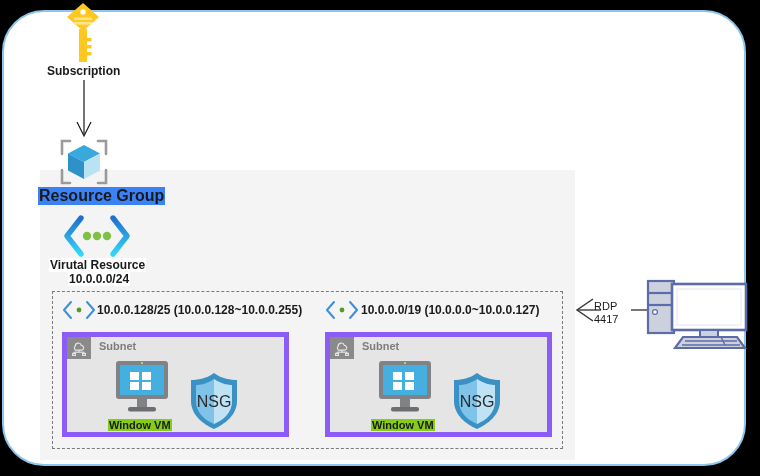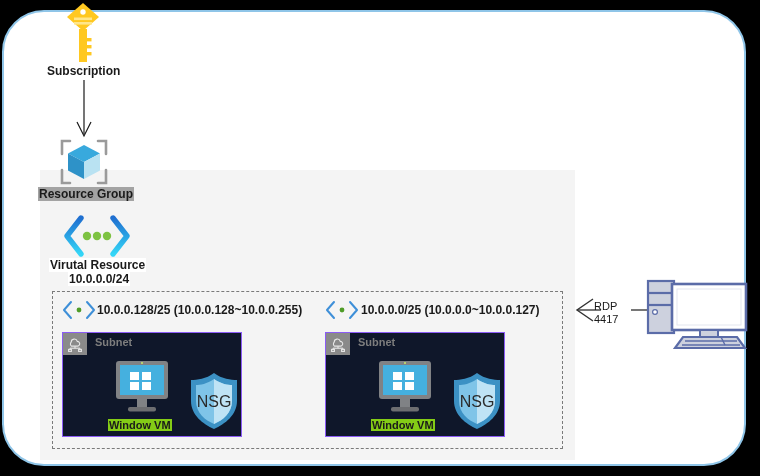--- a/index.html
+++ b/index.html
@@ -43,24 +43,24 @@
     top: 291px;
     width: 511px;
     height: 158px;
     border: 1px dashed #7A7A7A;
     box-sizing: border-box;
   }
   
   .subnet-box {
     position: absolute;
     top: 332px;
-    width: 180px;
+    width: 227px;
     height: 105px;
-    background: #0f172a;
-    border: 1px solid #8b5cf6;
+    background: #e5e5e5;
+    border: 5px solid #8b5cf6;
     box-sizing: border-box;
   }
   #subnet-box-1 { left: 62px; }
   #subnet-box-2 { left: 325px; }
   .subnet-header {
     position: absolute;
     left: 0;
     top: 0;
     width: 100%;
     height: 22px;
@@ -92,23 +92,23 @@
   }
   #subscription-label {
     left: 47px;
     top: 64px;
     font-size: 12px;
     font-weight: bold;
   }
   #rg-label {
     left: 38px;
     top: 187px;
-    font-size: 12px;
-    font-weight: bold;
-    background: #a3a3a3;
+    font-size: 16px;
+    font-weight: bold;
+    background: #3b82f6;
     padding: 0 1px;
   }
   #vnet-label-name {
     left: 49px;
     top: 258px;
     font-size: 12px;
     font-weight: bold;
     background: #FFFFFF;
     padding: 0 1px;
   }
@@ -352,21 +352,21 @@
   <div class="lbl" id="subscription-label">Subscription</div>
 
   <div class="lbl" id="rg-label">Resource Group</div>
 
   <div class="lbl" id="vnet-label-name">Virutal Resource</div>
 
   <div class="lbl" id="vnet-label-cidr">10.0.0.0/24</div>
 
   <div class="lbl subnet-cidr-label" id="subnet-cidr-1">10.0.0.128/25 (10.0.0.128~10.0.0.255)</div>
 
-  <div class="lbl subnet-cidr-label" id="subnet-cidr-2">10.0.0.0/25 (10.0.0.0~10.0.0.127)</div>
+  <div class="lbl subnet-cidr-label" id="subnet-cidr-2">10.0.0.0/19 (10.0.0.0~10.0.0.127)</div>
 
   <div class="lbl vm-caption" id="vm-caption-1">Window VM</div>
 
   <div class="lbl vm-caption" id="vm-caption-2">Window VM</div>
 
   <div class="lbl" id="rdp-label-proto">RDP</div>
 
   <div class="lbl" id="rdp-label-port">4417</div>
 
 </div>

